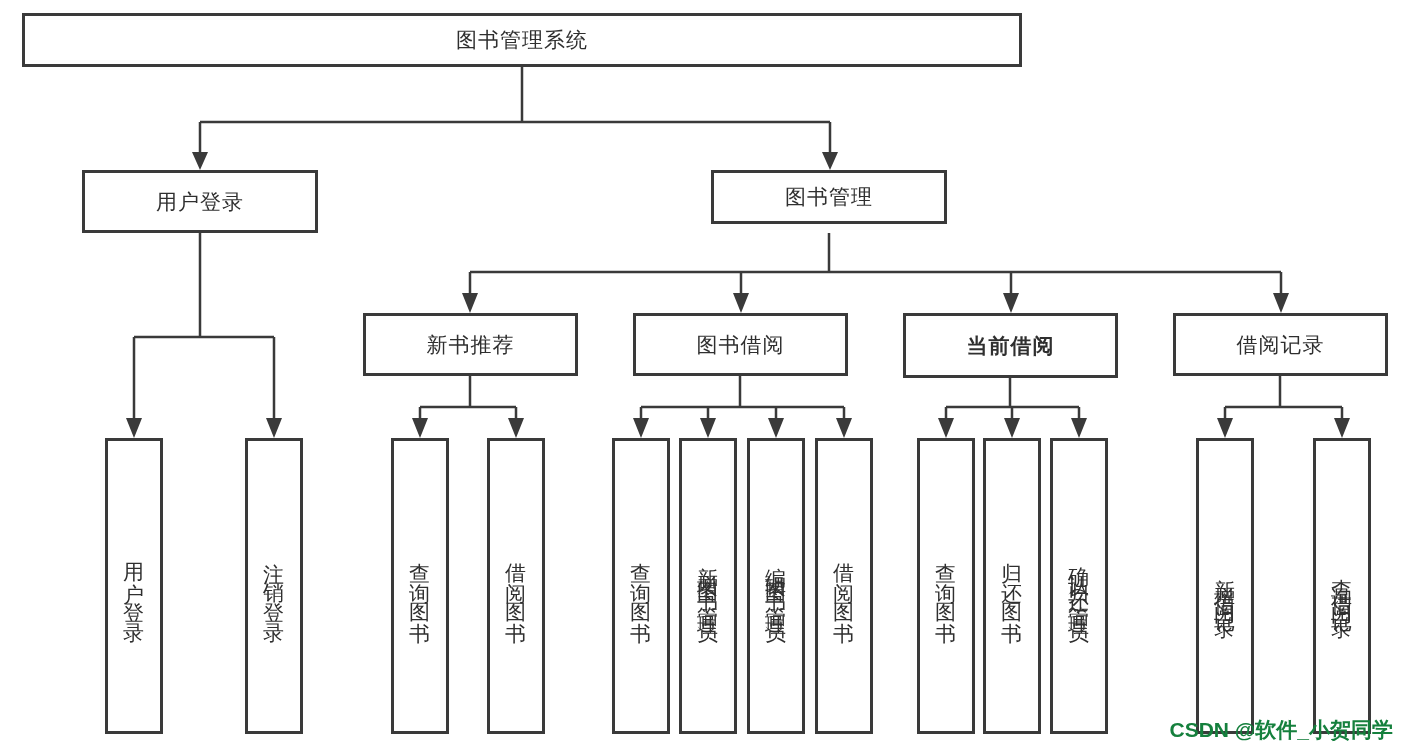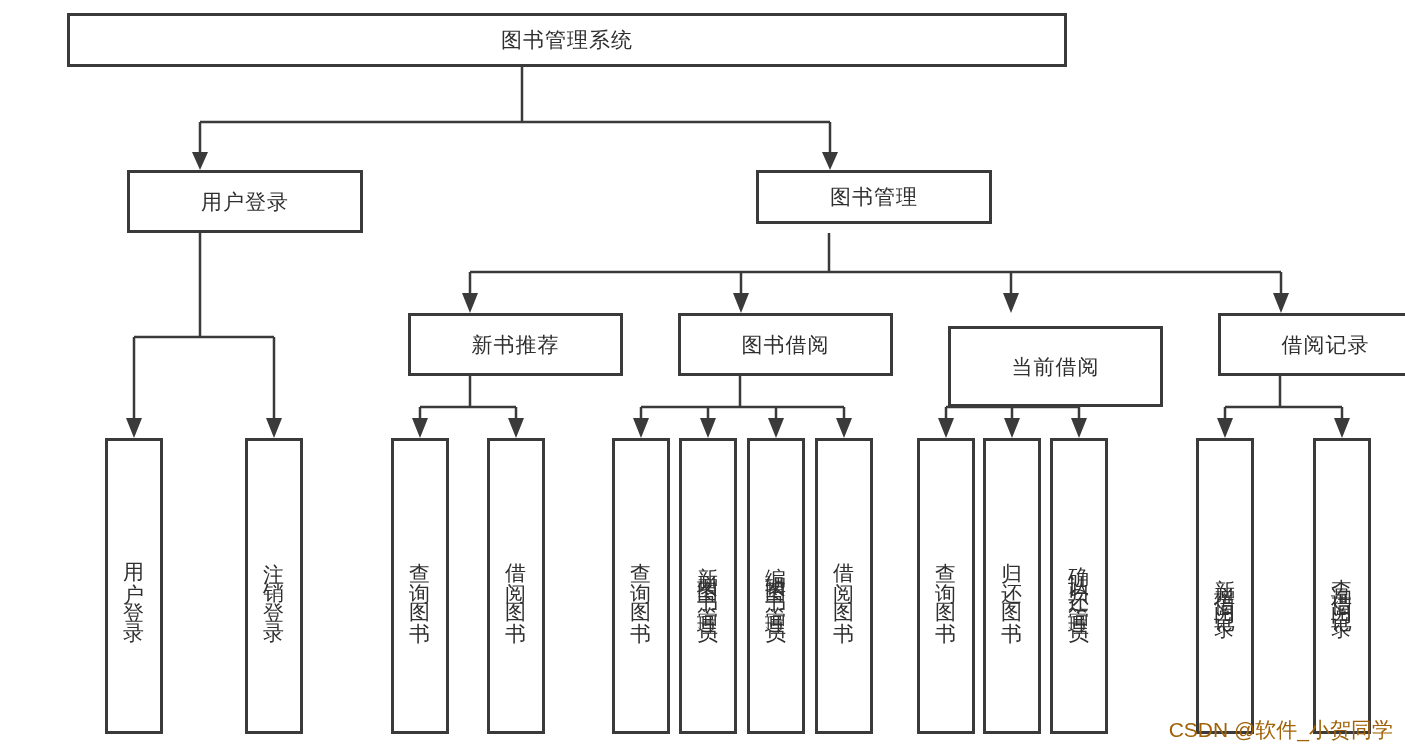--- a/index.html
+++ b/index.html
@@ -25,21 +25,20 @@
   }
   .hbox {
     position: absolute;
     box-sizing: border-box;
     border: 3px solid #3a3a3a;
     background: #ffffff;
     display: flex;
     align-items: center;
     justify-content: center;
     z-index: 1;
-    margin-left: 45px;
   }
   .hlabel {
     font-size: 21px;
     color: #2f2f2f;
     letter-spacing: 1px;
     white-space: nowrap;
   }
   .vbox {
     position: absolute;
     box-sizing: border-box;
@@ -60,23 +59,24 @@
     color: #2f2f2f;
     letter-spacing: 20px;
     line-height: 1;
     white-space: nowrap;
   }
   .watermark {
     position: absolute;
     top: 716px;
     right: 12px;
     font-size: 21px;
-    color: #a16207;
+    color: #15803d;
     z-index: 3;
     white-space: nowrap;
+    font-weight: bold;
   }
 </style>
 </head>
 <body>
 
 <div class="canvas">
 
   <svg class="connectors" width="1405" height="747" viewBox="0 0 1405 747">
 
     <path d="M522,67 V122 M200,122 H830 M200,122 V153 M830,122 V153" stroke="#3a3a3a" stroke-width="2.5" fill="none"></path>
@@ -111,21 +111,21 @@
   <div class="hbox" style="left:711px; top:170px; width:236px; height:54px;">
     <span class="hlabel">图书管理</span>
   </div>
 
   <div class="hbox" style="left:633px; top:313px; width:215px; height:63px;">
     <span class="hlabel">图书借阅</span>
   </div>
   <div class="hbox" style="left:363px; top:313px; width:215px; height:63px;">
     <span class="hlabel">新书推荐</span>
   </div>
-  <div class="hbox" style="left:903px; top:326px; width:215px; height:81px;">
+  <div class="hbox" style="left:903px; top:313px; width:215px; height:65px;font-weight:bold;">
     <span class="hlabel">当前借阅</span>
   </div>
   <div class="hbox" style="left:1173px; top:313px; width:215px; height:63px;">
     <span class="hlabel">借阅记录</span>
   </div>
 
   <div class="vbox" style="left:105px;">
     <span class="vlabel">用户登录</span>
   </div>
   <div class="vbox" style="left:245px;">

